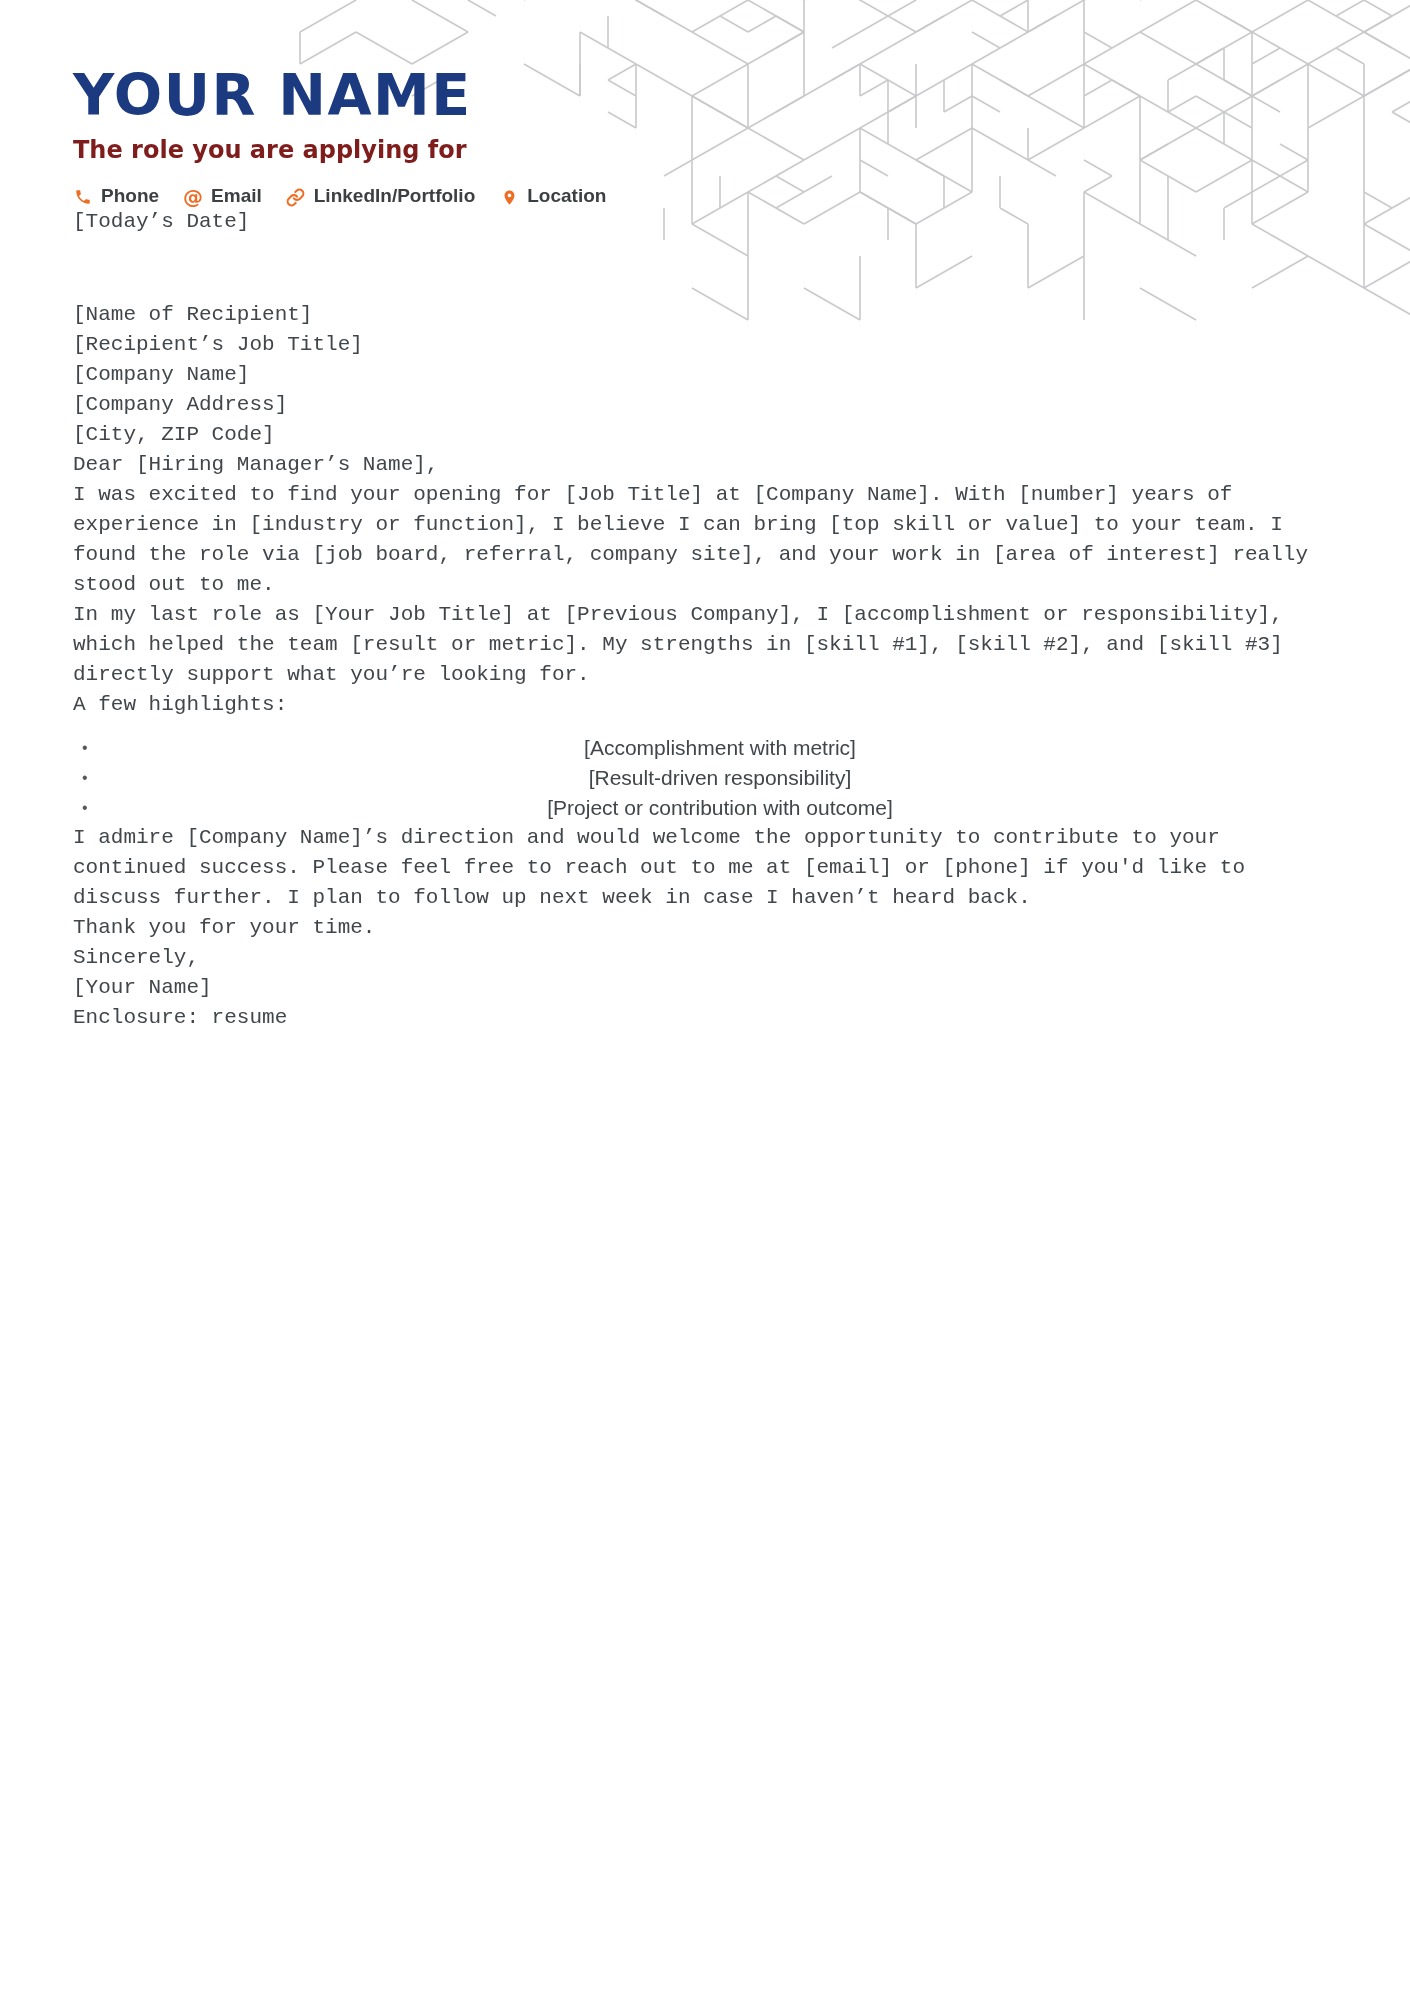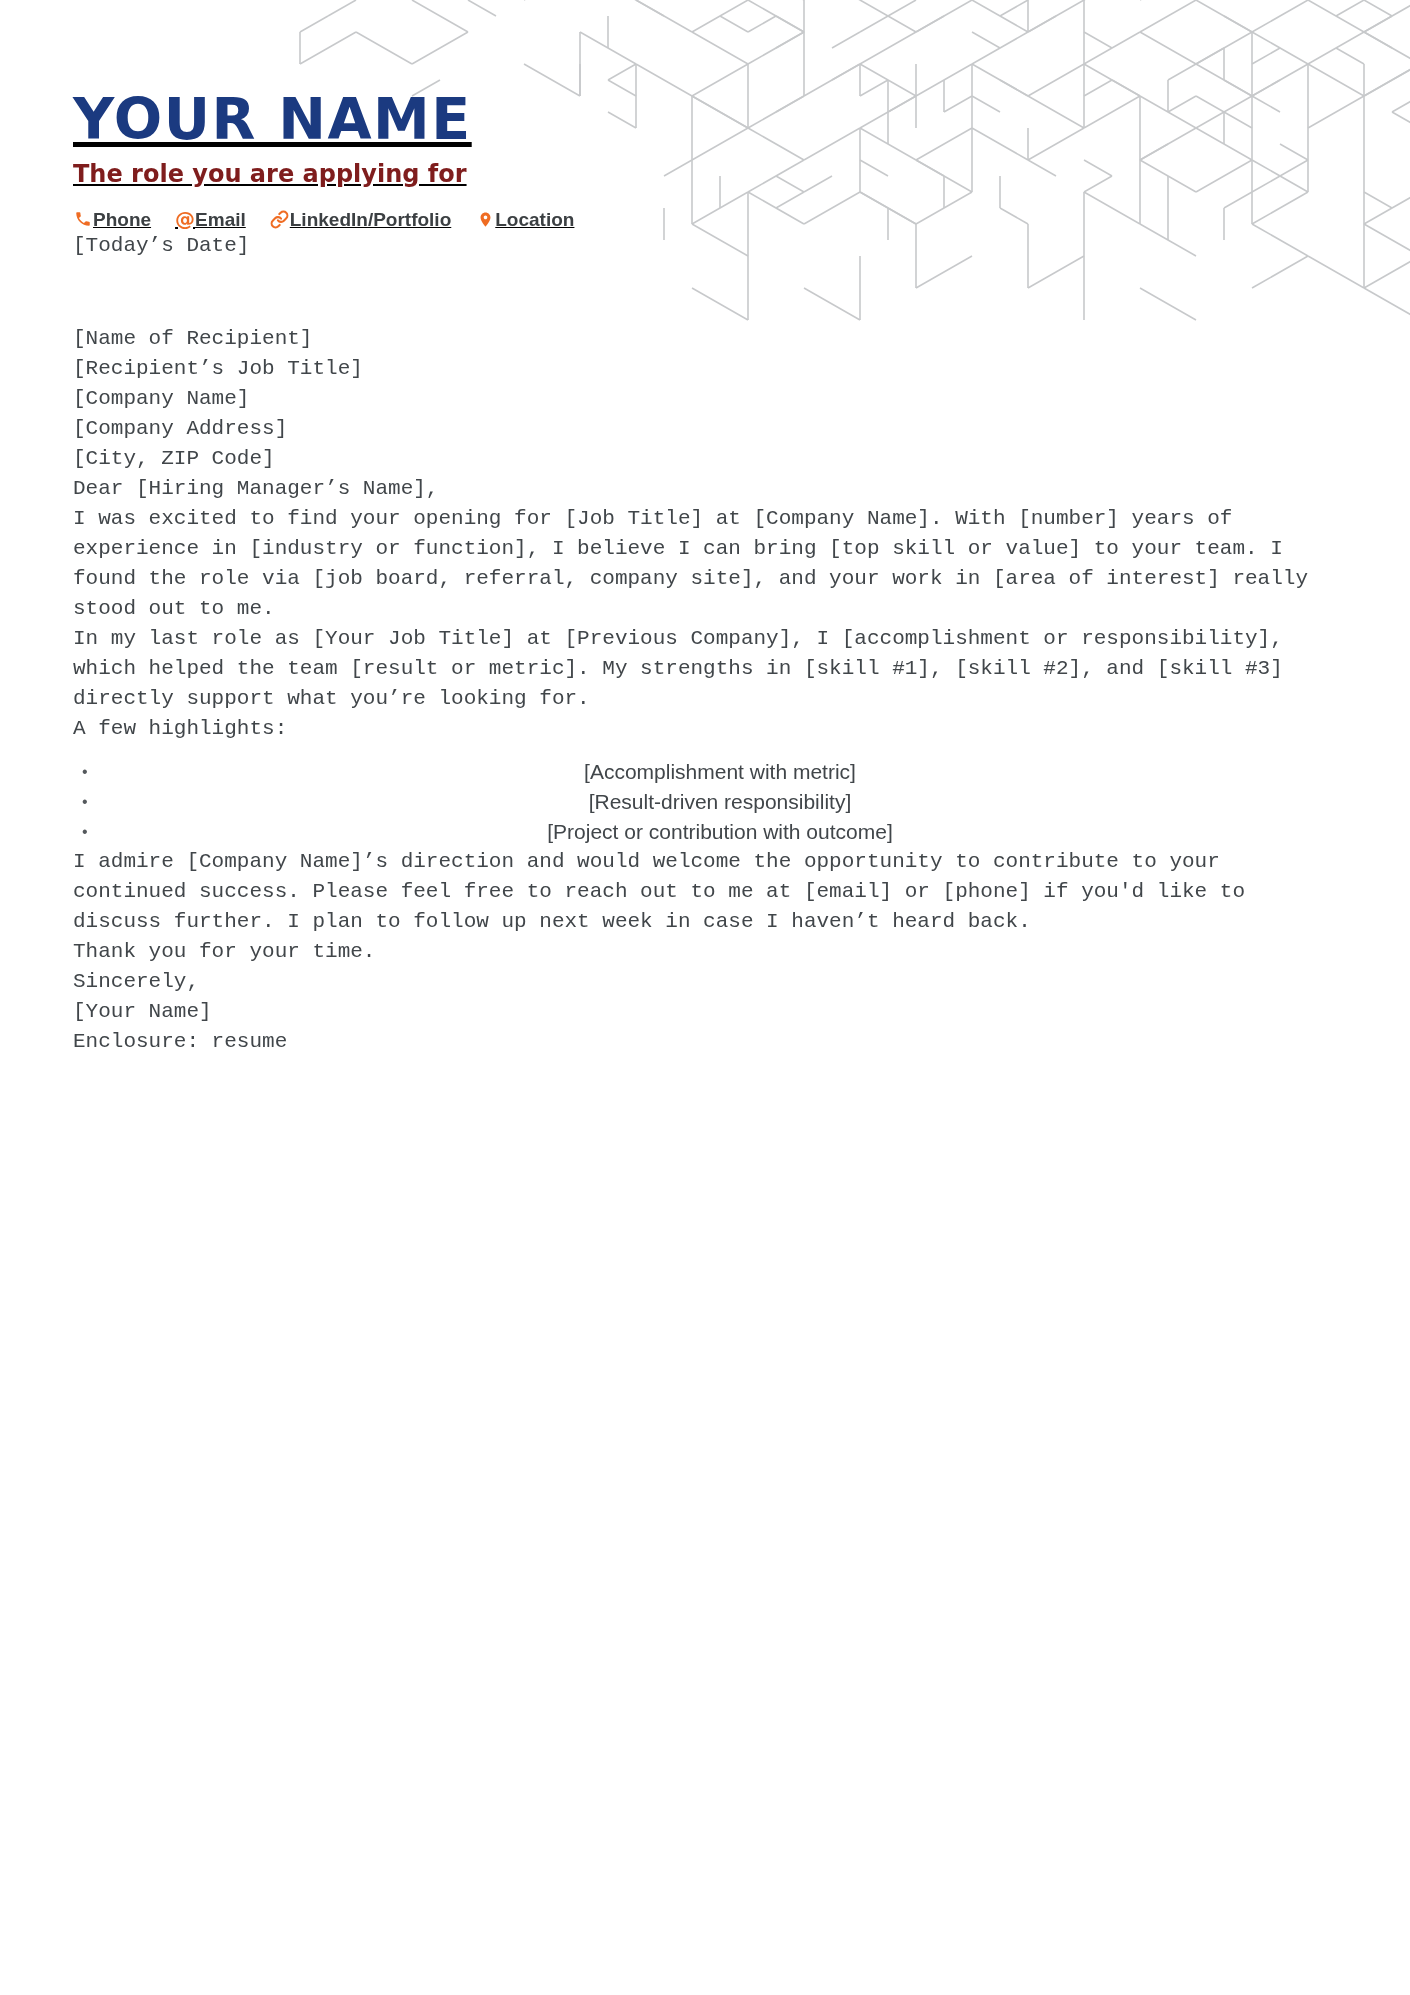--- a/index.html
+++ b/index.html
@@ -14,22 +14,21 @@
   .pattern-wrap{
     position:absolute;
     top:0;left:0;
     width:1410px;height:340px;
     z-index:0;
   }
   .pattern-wrap svg{display:block;}
   .header{
     position:relative;
     z-index:1;
-    padding:88px 67px 0 73px;
-    text-decoration:underline;
+    padding:64px 67px 0 73px;
   }
   .name-title{
     margin:0;
     font-family:"DejaVu Sans", sans-serif;
     font-weight:bold;
     font-size:57px;
     line-height:62px;
     letter-spacing:1.5px;
     color:#1b3a80;
   }
@@ -42,22 +41,22 @@
     color:#7f1d1d;
   }
   .contact-row{
     margin-top:20px;
     display:flex;
     align-items:center;
     gap:24px;
   }
   .contact-item{
     display:flex;
-    align-items:flex-start;
-    gap:0;
+    align-items:flex-end;
+    gap:8px;
     font-size:19px;
     font-weight:bold;
     color:#3c4043;
   }
   .contact-item .ic{
     display:inline-flex;
     align-items:center;
     justify-content:center;
     width:20px;height:20px;
   }

